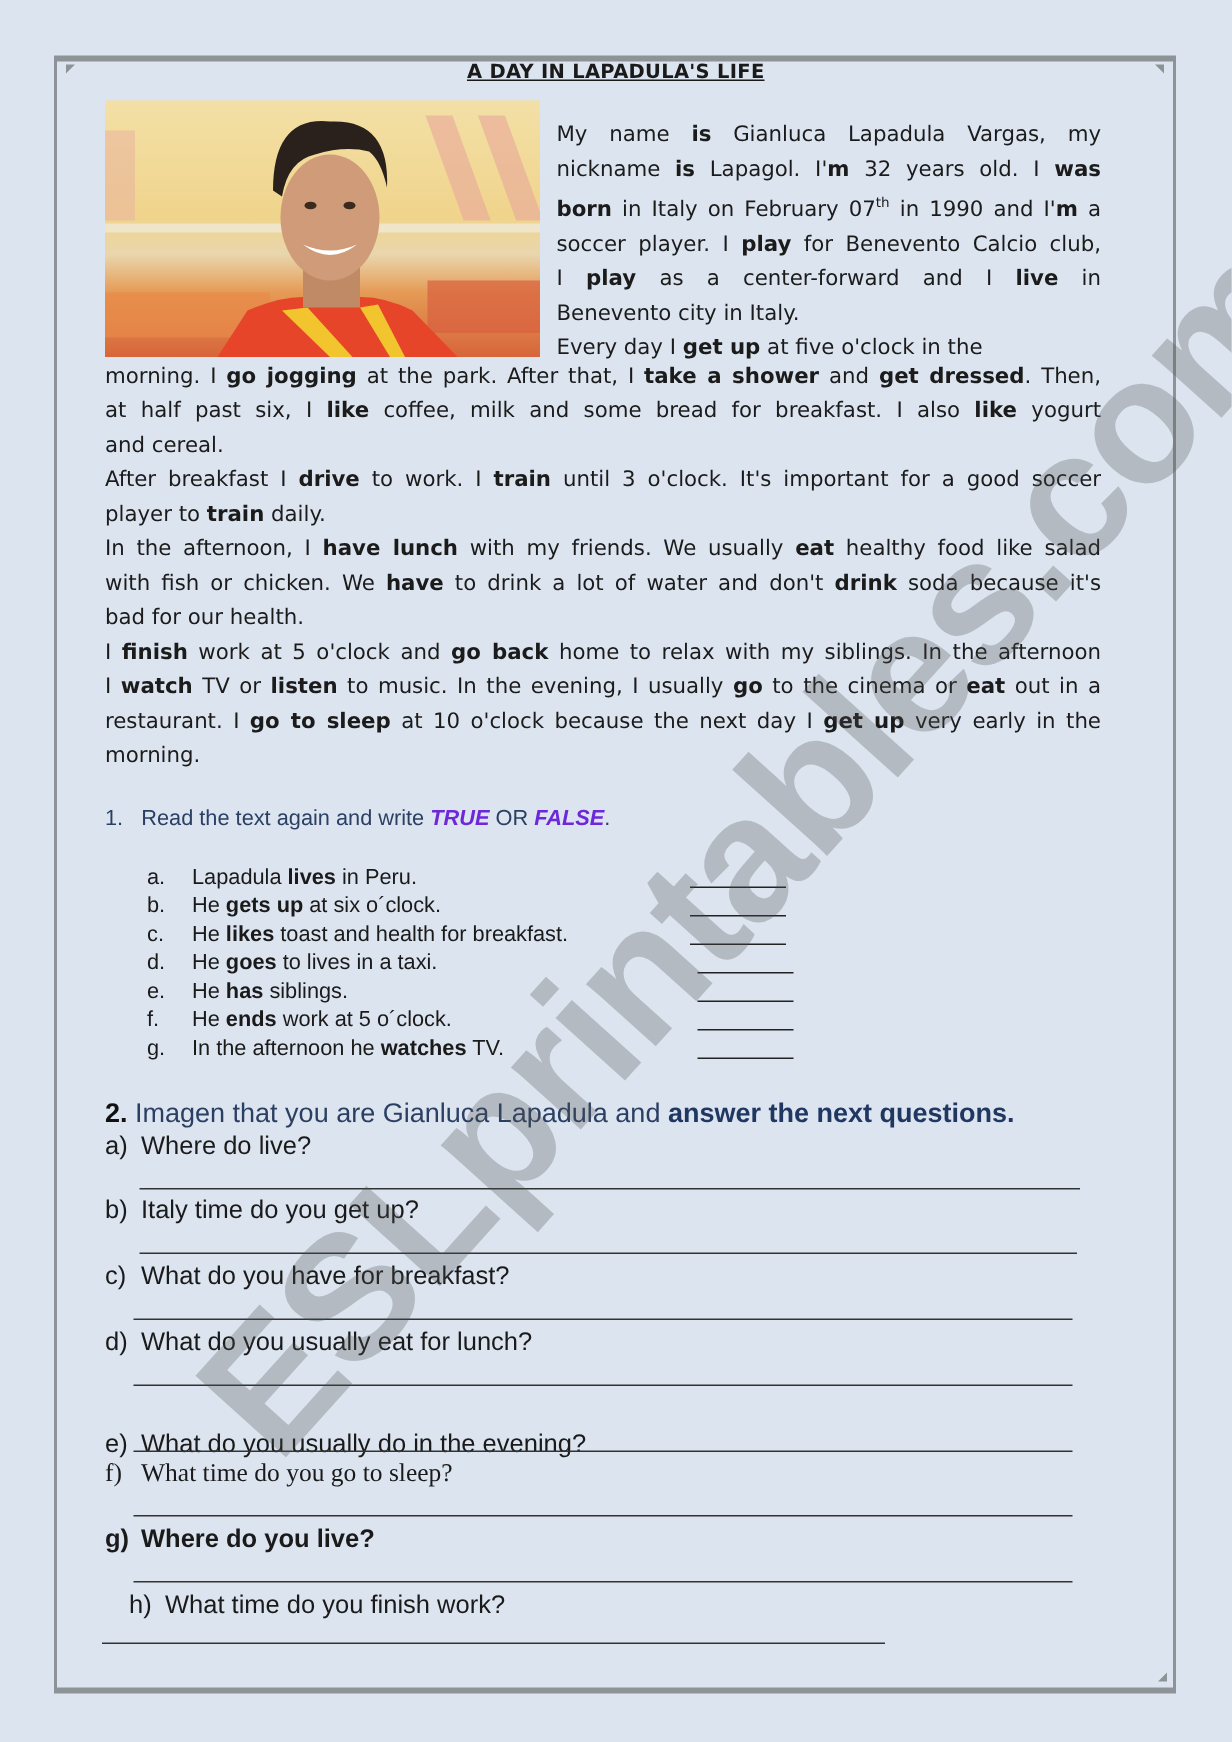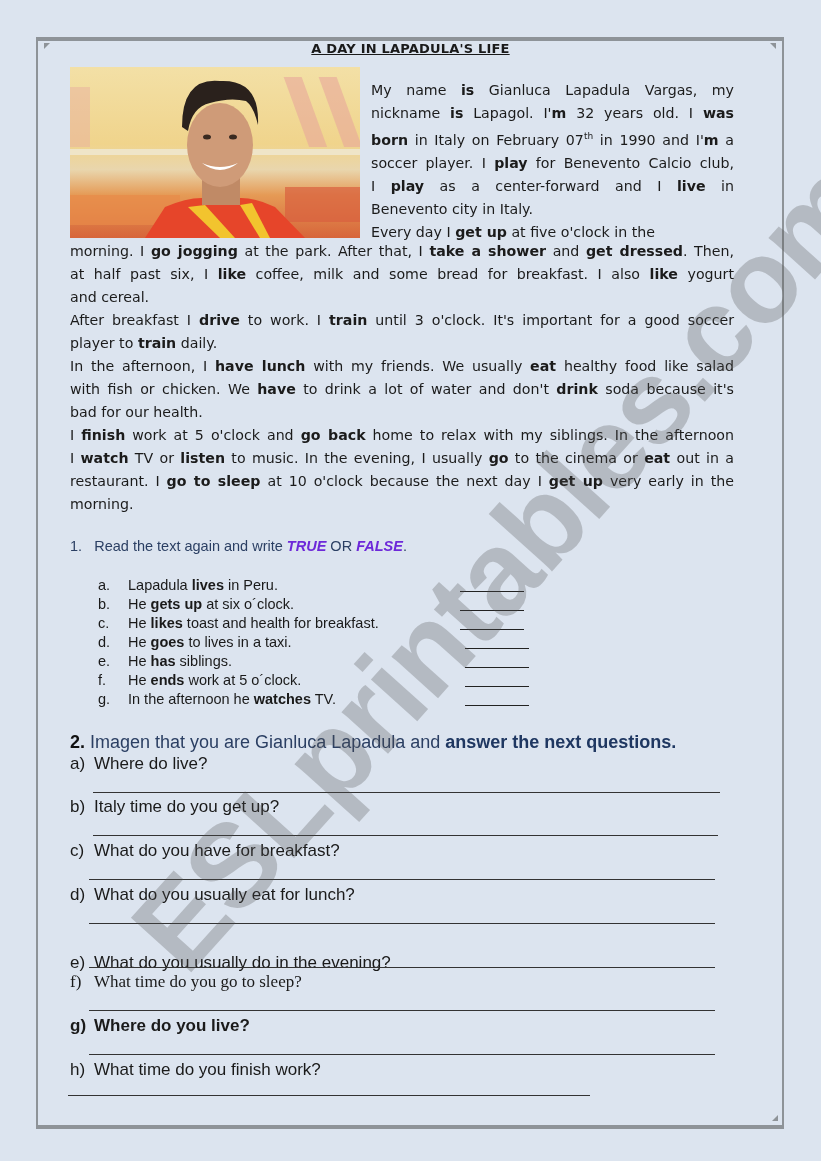--- a/index.html
+++ b/index.html
@@ -152,17 +152,17 @@
     <div class="qa" style="top: 841px;"><span class="l">c)</span><span>What do you have for breakfast?</span></div>
     <div class="ans" style="top: 879px; left: 89px; width: 626px;"></div>
     <div class="qa" style="top: 885px;"><span class="l">d)</span><span>What do you usually eat for lunch?</span></div>
     <div class="ans" style="top: 923px; left: 89px; width: 626px;"></div>
     <div class="qa" style="top: 929px; margin-top: 24px;"><span class="l">e)</span><span>What do you usually do in the evening?</span></div>
     <div class="ans" style="top: 967px; left: 89px; width: 626px;"></div>
     <div class="qa" style="top: 972px; font-family: Liberation Serif, serif;"><span class="l">f)</span><span>What time do you go to sleep?</span></div>
     <div class="ans" style="top: 1010px; left: 89px; width: 626px;"></div>
     <div class="qa" style="top: 1016px; font-weight: bold;"><span class="l">g)</span><span>Where do you live?</span></div>
     <div class="ans" style="top: 1054px; left: 89px; width: 626px;"></div>
-    <div class="qa" style="top: 1060px;"><span class="l">h)</span><span>What time do you finish work?</span></div>
+    <div class="qa" style="top: 1060px; margin-left: 16px;"><span class="l">h)</span><span>What time do you finish work?</span></div>
     <div class="ans" style="top: 1095px; left: 68px; width: 522px;"></div>
   </div>
 
 <div class="wm">ESLprintables.com</div>
 
 </body></html>

